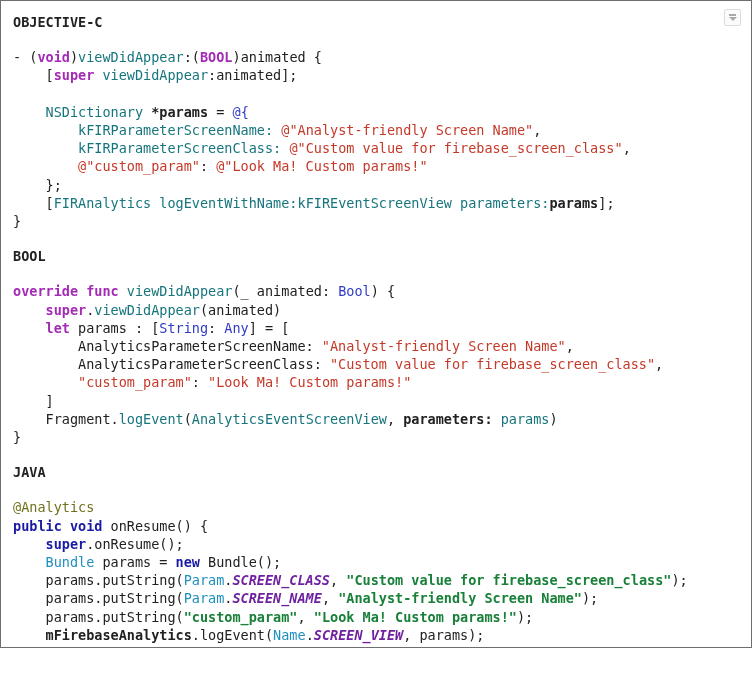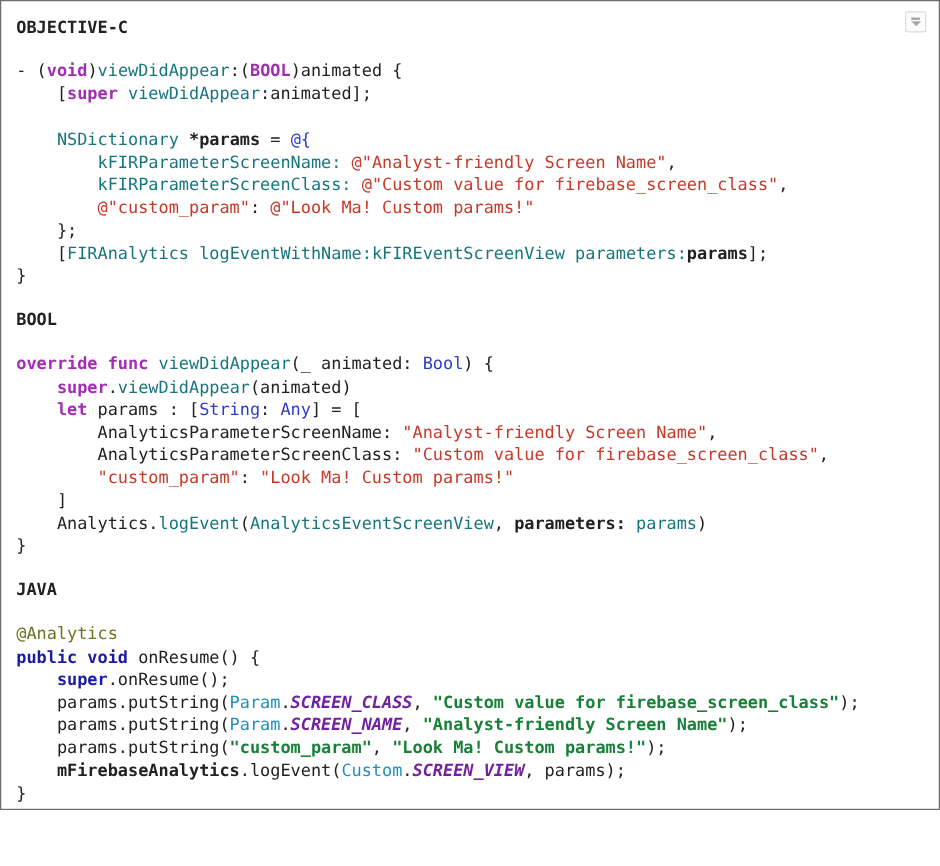--- a/index.html
+++ b/index.html
@@ -100,31 +100,32 @@
       <div class="code-section">
         <div class="section-label">BOOL</div>
         <div class="code-block">
           <div class="code-line"><span class="tk-keyword">override func</span><span class="tk-plain"> </span><span class="tk-name">viewDidAppear</span><span class="tk-plain">(_ animated: </span><span class="tk-type">Bool</span><span class="tk-plain">) {</span></div>
           <div class="code-line"><span class="tk-plain">    </span><span class="tk-keyword">super</span><span class="tk-plain">.</span><span class="tk-name">viewDidAppear</span><span class="tk-plain">(animated)</span></div>
           <div class="code-line"><span class="tk-plain">    </span><span class="tk-keyword">let</span><span class="tk-plain"> params : [</span><span class="tk-type">String</span><span class="tk-plain">: </span><span class="tk-type">Any</span><span class="tk-plain">] = [</span></div>
           <div class="code-line"><span class="tk-plain">        AnalyticsParameterScreenName: </span><span class="tk-string">"Analyst-friendly Screen Name"</span><span class="tk-plain">,</span></div>
           <div class="code-line"><span class="tk-plain">        AnalyticsParameterScreenClass: </span><span class="tk-string">"Custom value for firebase_screen_class"</span><span class="tk-plain">,</span></div>
           <div class="code-line"><span class="tk-plain">        </span><span class="tk-string">"custom_param"</span><span class="tk-plain">: </span><span class="tk-string">"Look Ma! Custom params!"</span></div>
           <div class="code-line"><span class="tk-plain">    ]</span></div>
-          <div class="code-line"><span class="tk-plain">    Analytics.</span><span class="tk-name">logEvent</span><span class="tk-plain">(</span><span class="tk-name">AnalyticsEventScreenView</span><span class="tk-plain">, </span><span class="tk-bold">parameters:</span><span class="tk-plain"> </span><span class="tk-name">params</span><span class="tk-plain">)</span></div>
+          <div class="code-line"><span class="tk-plain">    Fragment.</span><span class="tk-name">logEvent</span><span class="tk-plain">(</span><span class="tk-name">AnalyticsEventScreenView</span><span class="tk-plain">, </span><span class="tk-bold">parameters:</span><span class="tk-plain"> </span><span class="tk-name">params</span><span class="tk-plain">)</span></div>
           <div class="code-line"><span class="tk-plain">}</span></div>
         </div>
       </div>
       <div class="code-section">
         <div class="section-label">JAVA</div>
         <div class="code-block">
           <div class="code-line"><span class="tk-annotation">@Analytics</span></div>
           <div class="code-line"><span class="tk-jkeyword">public void</span><span class="tk-plain"> onResume() {</span></div>
           <div class="code-line"><span class="tk-plain">    </span><span class="tk-jkeyword">super</span><span class="tk-plain">.onResume();</span></div>
+          <div class="code-line"><span class="tk-plain">    </span><span class="tk-jtype">Bundle</span><span class="tk-plain"> params = </span><span class="tk-jkeyword">new</span><span class="tk-plain"> Bundle();</span></div>
           <div class="code-line"><span class="tk-plain">    params.putString(</span><span class="tk-jtype">Param</span><span class="tk-plain">.</span><span class="tk-jconst">SCREEN_CLASS</span><span class="tk-plain">, </span><span class="tk-jstring">"Custom value for firebase_screen_class"</span><span class="tk-plain">);</span></div>
           <div class="code-line"><span class="tk-plain">    params.putString(</span><span class="tk-jtype">Param</span><span class="tk-plain">.</span><span class="tk-jconst">SCREEN_NAME</span><span class="tk-plain">, </span><span class="tk-jstring">"Analyst-friendly Screen Name"</span><span class="tk-plain">);</span></div>
           <div class="code-line"><span class="tk-plain">    params.putString(</span><span class="tk-jstring">"custom_param"</span><span class="tk-plain">, </span><span class="tk-jstring">"Look Ma! Custom params!"</span><span class="tk-plain">);</span></div>
-          <div class="code-line"><span class="tk-plain">    </span><span class="tk-bold">mFirebaseAnalytics</span><span class="tk-plain">.logEvent(</span><span class="tk-jtype">Custom</span><span class="tk-plain">.</span><span class="tk-jconst">SCREEN_VIEW</span><span class="tk-plain">, params);</span></div>
+          <div class="code-line"><span class="tk-plain">    </span><span class="tk-bold">mFirebaseAnalytics</span><span class="tk-plain">.logEvent(</span><span class="tk-jtype">Name</span><span class="tk-plain">.</span><span class="tk-jconst">SCREEN_VIEW</span><span class="tk-plain">, params);</span></div>
           <div class="code-line"><span class="tk-plain">}</span></div>
         </div>
       </div>
     </div>
 </div>
 
 </body></html>

